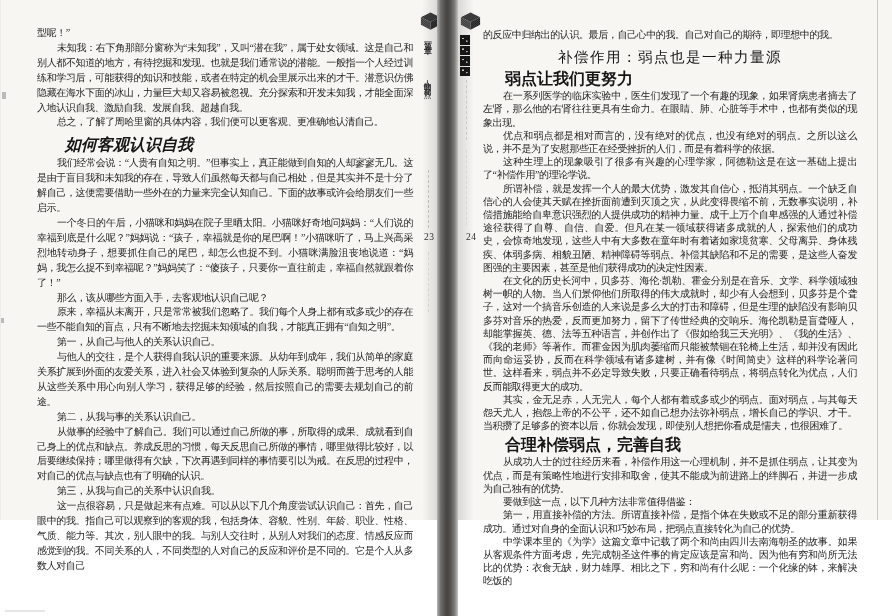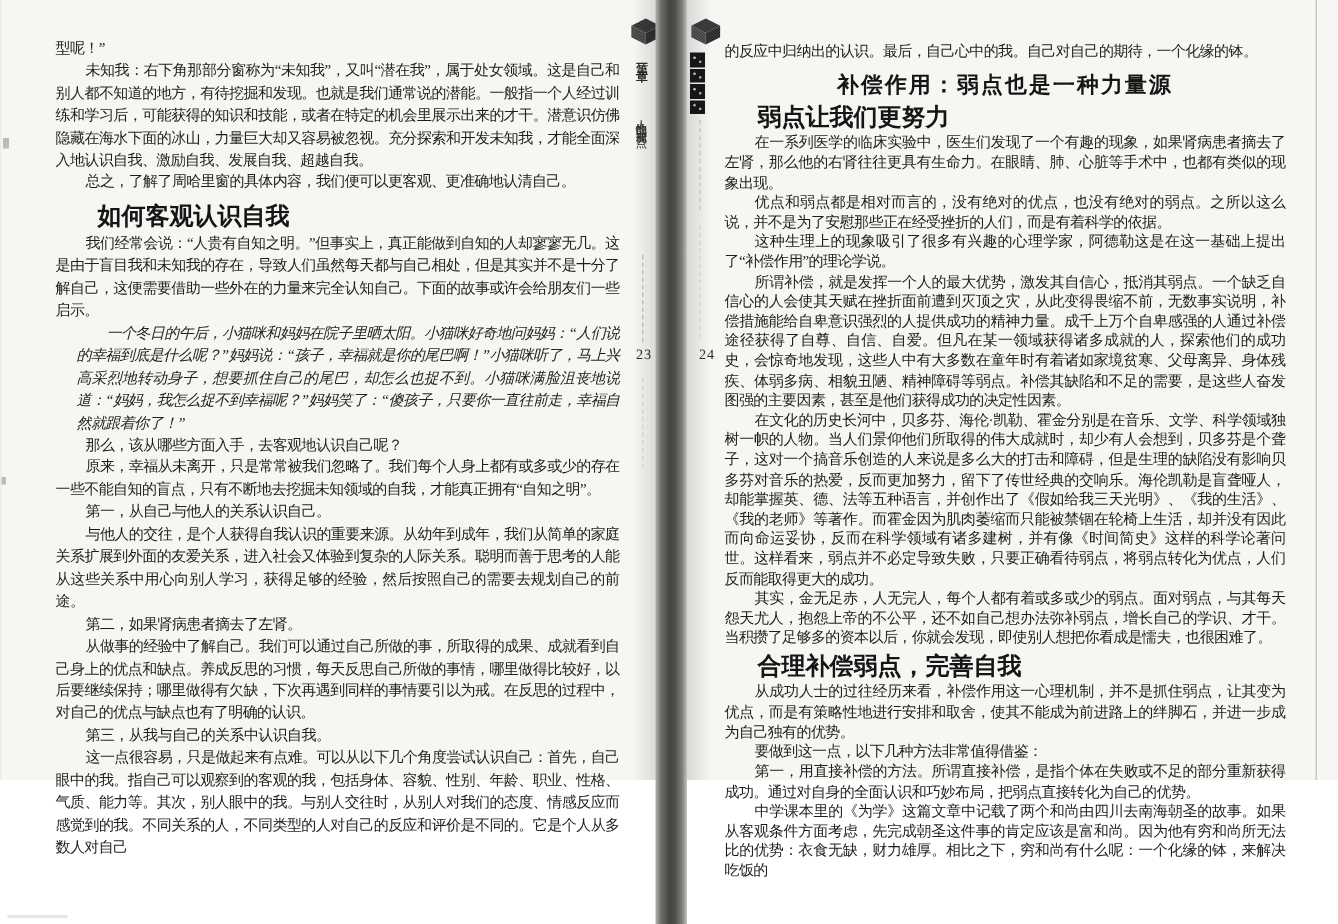--- a/index.html
+++ b/index.html
@@ -16,26 +16,26 @@
   .page-right::before{content:'';position:absolute;left:0;top:0;width:16px;height:100%;
     background:linear-gradient(270deg,rgba(0,0,0,0) 0%,rgba(0,0,0,0.12) 100%);}
   .edge-line{position:absolute;right:14px;top:0;width:1px;height:100%;background:rgba(60,60,60,0.25);}
 
   .body{position:absolute;color:#1d1d1d;text-align:justify;word-break:break-all;
         letter-spacing:-0.4px;font-size:10px;}
   .page-left .body{left:36px;top:26px;width:376px;line-height:14.9px;}
   .page-right .body{left:25px;top:28px;width:374px;line-height:13.2px;}
   .body p{margin:0;text-indent:2em;}
   .body p.cont{text-indent:0;}
-  .body p.story{font-style:italic;color:#232323;margin-left:14px;}
-  h2.sec-title{font-size:14.5px;font-weight:bold;text-align:center;margin:7px 0 5px;
+  .body p.story{color:#232323;}
+  h2.sec-title{font-size:14.5px;font-weight:normal;text-align:center;margin:7px 0 5px;
         letter-spacing:1.5px;text-indent:0;color:#151515;line-height:18px;}
   h3.subhead{font-size:16px;font-weight:bold;margin:5px 0 3px 22px;text-indent:0;
         letter-spacing:0;color:#151515;line-height:15px;}
-  .page-left h3.subhead{margin:7px 0 4px 28px;}
+  .page-left h3.subhead{margin:7px 0 4px 28px;font-style:italic;}
 
   .cube{position:absolute;width:23px;height:20px;}
   .cube-l{left:418px;top:11px;}
   .cube-r{left:1px;top:11px;}
   .vtext{writing-mode:vertical-rl;text-orientation:upright;position:absolute;color:#2a2a2a;
         font-family:"Liberation Sans","DejaVu Sans",sans-serif;}
   .chap-label{left:420px;top:36px;font-size:8px;letter-spacing:2px;font-weight:bold;}
   .chap-title{left:421px;top:74px;font-size:7.5px;letter-spacing:1.5px;height:100px;}
   .dashline{position:absolute;border-left:1px dashed #bdbdbd;width:0;}
   .dash-l1{left:427px;top:170px;height:58px;opacity:.8;}
@@ -75,21 +75,21 @@
       <p class="cont">型呢！”</p>
       <p class="para">未知我：右下角那部分窗称为“未知我”，又叫“潜在我”，属于处女领域。这是自己和别人都不知道的地方，有待挖掘和发现。也就是我们通常说的潜能。一般指一个人经过训练和学习后，可能获得的知识和技能，或者在特定的机会里展示出来的才干。潜意识仿佛隐藏在海水下面的冰山，力量巨大却又容易被忽视。充分探索和开发未知我，才能全面深入地认识自我、激励自我、发展自我、超越自我。</p>
       <p class="para">总之，了解了周哈里窗的具体内容，我们便可以更客观、更准确地认清自己。</p>
       <h3 class="subhead">如何客观认识自我</h3>
       <p class="para">我们经常会说：“人贵有自知之明。”但事实上，真正能做到自知的人却寥寥无几。这是由于盲目我和未知我的存在，导致人们虽然每天都与自己相处，但是其实并不是十分了解自己，这便需要借助一些外在的力量来完全认知自己。下面的故事或许会给朋友们一些启示。</p>
       <p class="para story">一个冬日的午后，小猫咪和妈妈在院子里晒太阳。小猫咪好奇地问妈妈：“人们说的幸福到底是什么呢？”妈妈说：“孩子，幸福就是你的尾巴啊！”小猫咪听了，马上兴高采烈地转动身子，想要抓住自己的尾巴，却怎么也捉不到。小猫咪满脸沮丧地说道：“妈妈，我怎么捉不到幸福呢？”妈妈笑了：“傻孩子，只要你一直往前走，幸福自然就跟着你了！”</p>
       <p class="para">那么，该从哪些方面入手，去客观地认识自己呢？</p>
       <p class="para">原来，幸福从未离开，只是常常被我们忽略了。我们每个人身上都有或多或少的存在一些不能自知的盲点，只有不断地去挖掘未知领域的自我，才能真正拥有“自知之明”。</p>
       <p class="para">第一，从自己与他人的关系认识自己。</p>
       <p class="para">与他人的交往，是个人获得自我认识的重要来源。从幼年到成年，我们从简单的家庭关系扩展到外面的友爱关系，进入社会又体验到复杂的人际关系。聪明而善于思考的人能从这些关系中用心向别人学习，获得足够的经验，然后按照自己的需要去规划自己的前途。</p>
-      <p class="para">第二，如果肾病患者摘去了左肾。</p>
+      <p class="para">第二，从我与事的关系认识自己。</p>
       <p class="para">从做事的经验中了解自己。我们可以通过自己所做的事，所取得的成果、成就看到自己身上的优点和缺点。养成反思的习惯，每天反思自己所做的事情，哪里做得比较好，以后要继续保持；哪里做得有欠缺，下次再遇到同样的事情要引以为戒。在反思的过程中，对自己的优点与缺点也有了明确的认识。</p>
       <p class="para">第三，从我与自己的关系中认识自我。</p>
       <p class="para">这一点很容易，只是做起来有点难。可以从以下几个角度尝试认识自己：首先，自己眼中的我。指自己可以观察到的客观的我，包括身体、容貌、性别、年龄、职业、性格、气质、能力等。其次，别人眼中的我。与别人交往时，从别人对我们的态度、情感反应而感觉到的我。不同关系的人，不同类型的人对自己的反应和评价是不同的。它是个人从多数人对自己</p>
     </div>
 
     <svg class="cube cube-l" viewBox="0 0 24 20">
       <polygon points="12,1 22,6 12,11 2,6" fill="#1c1c1c"></polygon>
       <polygon points="2,6 12,11 12,19 2,14" fill="#303030"></polygon>
       <polygon points="22,6 12,11 12,19 22,14" fill="#101010"></polygon>
       <polygon points="12,1 22,6 22,14 12,19 2,14 2,6" fill="url(#ht)" opacity="0.5"></polygon>
@@ -102,21 +102,21 @@
     <div class="speck speck1"></div>
     <div class="speck speck2"></div>
     <div class="speck speck3"></div>
   </div>
 
   <div class="gutter"></div>
 
   <div class="page page-right">
     <div class="edge-line"></div>
     <div class="body">
-      <p class="cont">的反应中归纳出的认识。最后，自己心中的我。自己对自己的期待，一个化缘的钵。</p>
+      <p class="cont">的反应中归纳出的认识。最后，自己心中的我。自己对自己的期待，即理想中的我。</p>
       <h2 class="sec-title">补偿作用：弱点也是一种力量源</h2>
       <h3 class="subhead">弱点让我们更努力</h3>
       <p class="para">在一系列医学的临床实验中，医生们发现了一个有趣的现象，如果肾病患者摘去了左肾，那么他的右肾往往更具有生命力。在眼睛、肺、心脏等手术中，也都有类似的现象出现。</p>
       <p class="para">优点和弱点都是相对而言的，没有绝对的优点，也没有绝对的弱点。之所以这么说，并不是为了安慰那些正在经受挫折的人们，而是有着科学的依据。</p>
       <p class="para">这种生理上的现象吸引了很多有兴趣的心理学家，阿德勒这是在这一基础上提出了“补偿作用”的理论学说。</p>
       <p class="para">所谓补偿，就是发挥一个人的最大优势，激发其自信心，抵消其弱点。一个缺乏自信心的人会使其天赋在挫折面前遭到灭顶之灾，从此变得畏缩不前，无数事实说明，补偿措施能给自卑意识强烈的人提供成功的精神力量。成千上万个自卑感强的人通过补偿途径获得了自尊、自信、自爱。但凡在某一领域获得诸多成就的人，探索他们的成功史，会惊奇地发现，这些人中有大多数在童年时有着诸如家境贫寒、父母离异、身体残疾、体弱多病、相貌丑陋、精神障碍等弱点。补偿其缺陷和不足的需要，是这些人奋发图强的主要因素，甚至是他们获得成功的决定性因素。</p>
       <p class="para">在文化的历史长河中，贝多芬、海伦·凯勒、霍金分别是在音乐、文学、科学领域独树一帜的人物。当人们景仰他们所取得的伟大成就时，却少有人会想到，贝多芬是个聋子，这对一个搞音乐创造的人来说是多么大的打击和障碍，但是生理的缺陷没有影响贝多芬对音乐的热爱，反而更加努力，留下了传世经典的交响乐。海伦凯勒是盲聋哑人，却能掌握英、德、法等五种语言，并创作出了《假如给我三天光明》、《我的生活》、《我的老师》等著作。而霍金因为肌肉萎缩而只能被禁锢在轮椅上生活，却并没有因此而向命运妥协，反而在科学领域有诸多建树，并有像《时间简史》这样的科学论著问世。这样看来，弱点并不必定导致失败，只要正确看待弱点，将弱点转化为优点，人们反而能取得更大的成功。</p>
       <p class="para">其实，金无足赤，人无完人，每个人都有着或多或少的弱点。面对弱点，与其每天怨天尤人，抱怨上帝的不公平，还不如自己想办法弥补弱点，增长自己的学识、才干。当积攒了足够多的资本以后，你就会发现，即使别人想把你看成是懦夫，也很困难了。</p>
       <h3 class="subhead">合理补偿弱点，完善自我</h3>
       <p class="para">从成功人士的过往经历来看，补偿作用这一心理机制，并不是抓住弱点，让其变为优点，而是有策略性地进行安排和取舍，使其不能成为前进路上的绊脚石，并进一步成为自己独有的优势。</p>

